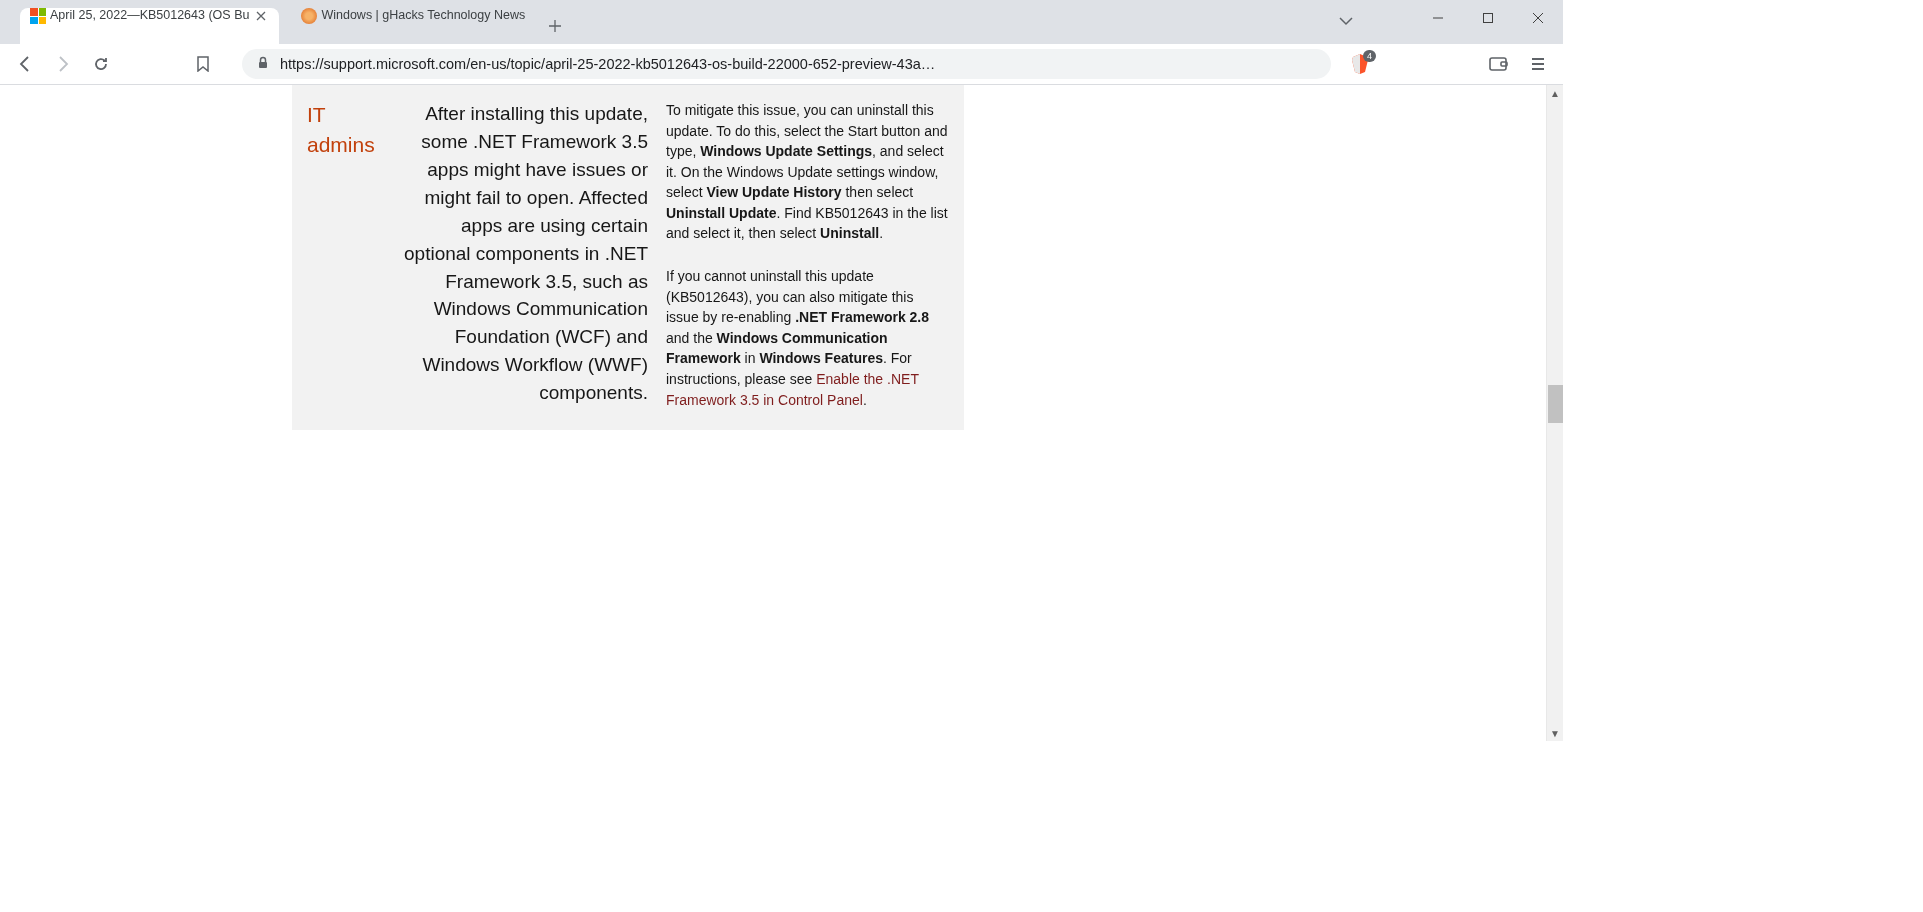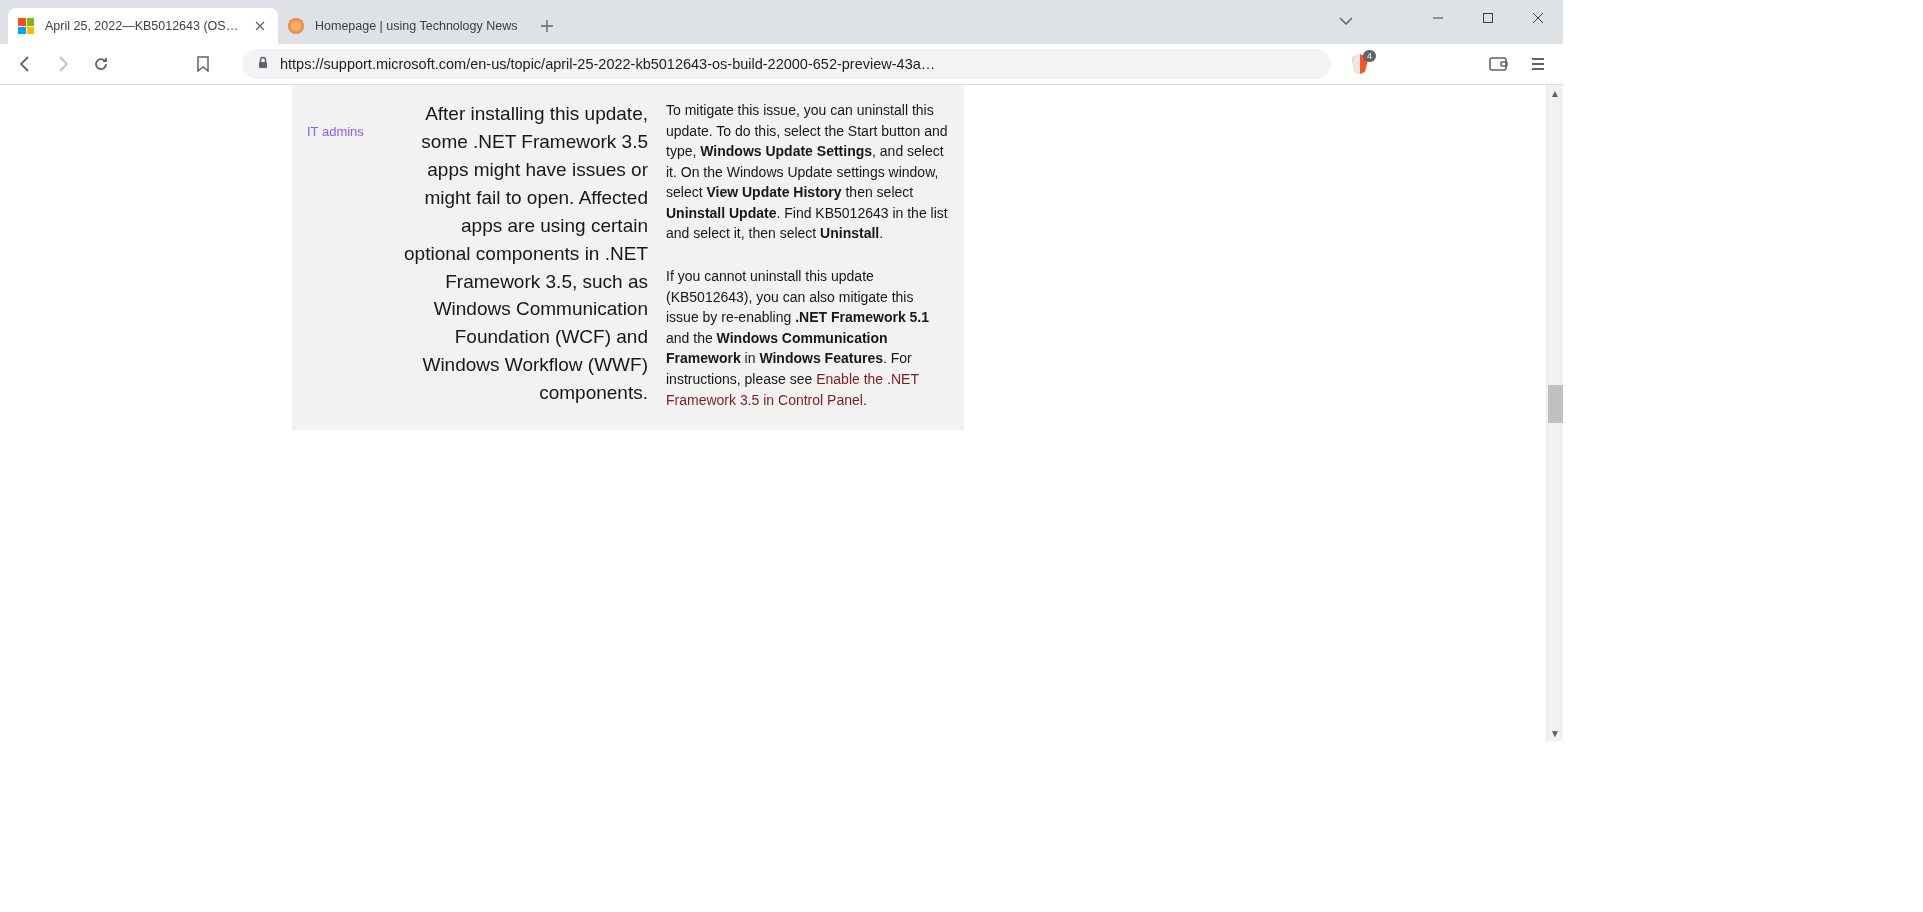--- a/index.html
+++ b/index.html
@@ -21,29 +21,29 @@
       background: #dee1e6;
       display: flex;
       align-items: flex-end;
       padding-left: 8px;
       padding-top: 6px;
       position: relative;
     }
     .tab {
       height: 36px;
       display: flex;
-      align-items: center;
       padding: 0 10px;
       border-radius: 8px 8px 0 0;
       font-size: 12.5px;
       color: #3c4043;
       max-width: 270px;
       min-width: 240px;
       position: relative;
-      gap: 11px;
+      gap: 4px;
+      margin-left: 12px;
     }
     .tab.active {
       background: #fff;
     }
     .tab .favicon {
       width: 16px;
       height: 16px;
       flex-shrink: 0;
     }
     .tab .tab-title {
@@ -185,24 +185,23 @@
     .article-box {
       margin-left: 292px;
       width: 672px;
       background: #f2f2f2;
       padding: 15px 15px 20px 15px;
       display: flex;
       gap: 18px;
     }
     .col-left {
       width: 68px;
-      font-size: 13px;
-      color: #8b5cf6;
+      font-size: 21px;
+      color: #c2410c;
       line-height: 1.45;
-      margin-top: 23px;
     }
     .col-mid {
       width: 255px;
       font-size: 19px;
       color: #171717;
       line-height: 1.47;
       text-align: right;
     }
     .col-right {
       flex: 1;
@@ -282,21 +281,21 @@
     </div>
     <span class="tab-title">April 25, 2022—KB5012643 (OS Bu</span>
     <span class="close">
       <svg width="10" height="10" viewBox="0 0 10 10">
           <path d="M1 1 L9 9 M9 1 L1 9" stroke="#5f6368" stroke-width="1.3"></path>
         </svg>
     </span>
   </div>
   <div class="tab">
     <div class="favicon ghacks-favicon"></div>
-    <span class="tab-title">Homepage | using Technology News</span>
+    <span class="tab-title">Windows | gHacks Technology News</span>
   </div>
   <div class="new-tab">
     <svg width="14" height="14" viewBox="0 0 14 14">
         <path d="M7 1 V13 M1 7 H13" stroke="#5f6368" stroke-width="1.3"></path>
       </svg>
   </div>
   <div class="tab-overflow">
     <svg width="14" height="10" viewBox="0 0 14 10">
         <path d="M1 2 L7 8 L13 2" fill="none" stroke="#5f6368" stroke-width="1.5"></path>
       </svg>
@@ -376,21 +375,21 @@
 <div class="content-viewport">
   <div class="page-content">
     <div class="article-box">
       <div class="col-left">IT admins</div>
       <div class="col-mid">After installing this update, some .NET Framework 3.5 apps might have issues or might fail to open. Affected apps are using certain optional components in .NET Framework 3.5, such as Windows Communication Foundation (WCF) and Windows Workflow (WWF) components.</div>
       <div class="col-right">
         <p>
           <span>To mitigate this issue, you can uninstall this update. To do this, select the Start button and type, </span><strong>Windows Update Settings</strong><span>, and select it. On the Windows Update settings window, select </span><strong>View Update History</strong><span> then select </span><strong>Uninstall Update</strong><span>. Find KB5012643 in the list and select it, then select </span><strong>Uninstall</strong><span>.</span>
         </p>
         <p>
-          <span>If you cannot uninstall this update (KB5012643), you can also mitigate this issue by re-enabling </span><strong>.NET Framework 5.1</strong><span> and the </span><strong>Windows Communication Framework</strong><span> in </span><strong>Windows Features</strong><span>. For instructions, please see </span><a href="#">Enable the .NET Framework 3.5 in Control Panel</a><span>.</span>
+          <span>If you cannot uninstall this update (KB5012643), you can also mitigate this issue by re-enabling </span><strong>.NET Framework 2.8</strong><span> and the </span><strong>Windows Communication Framework</strong><span> in </span><strong>Windows Features</strong><span>. For instructions, please see </span><a href="#">Enable the .NET Framework 3.5 in Control Panel</a><span>.</span>
         </p>
       </div>
     </div>
   </div>
   <div class="scrollbar">
     <div class="arrow">▲</div>
     <div class="thumb"></div>
     <div class="arrow" style="position:absolute;bottom:0;width:100%;">▼</div>
   </div>
 </div>

